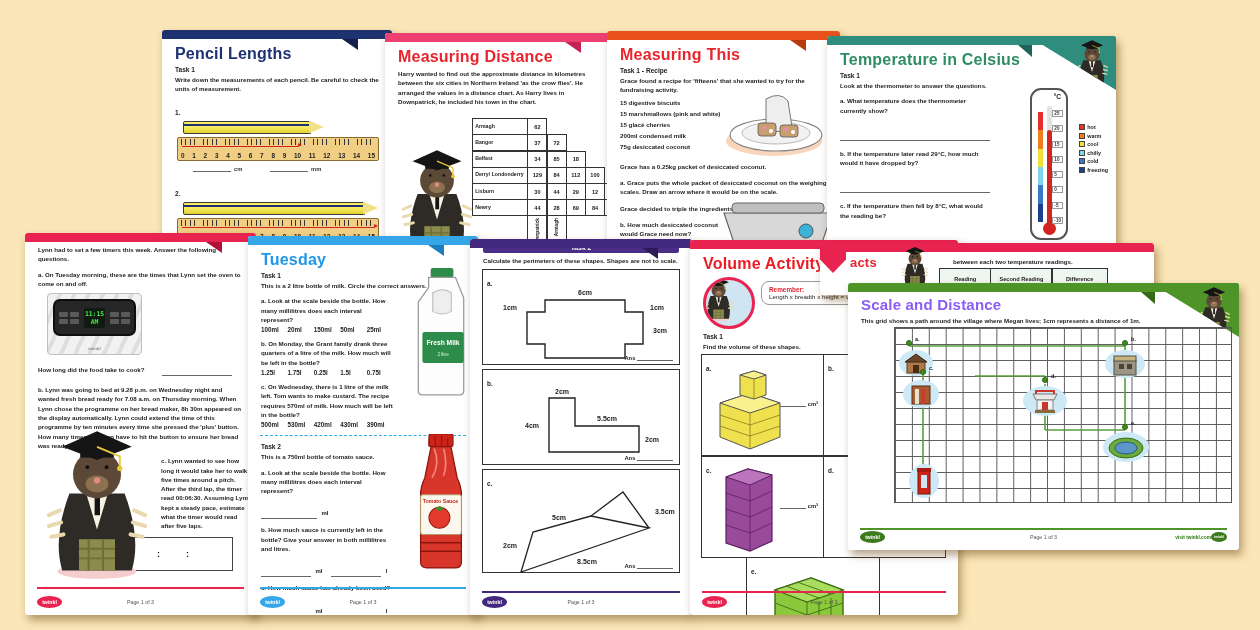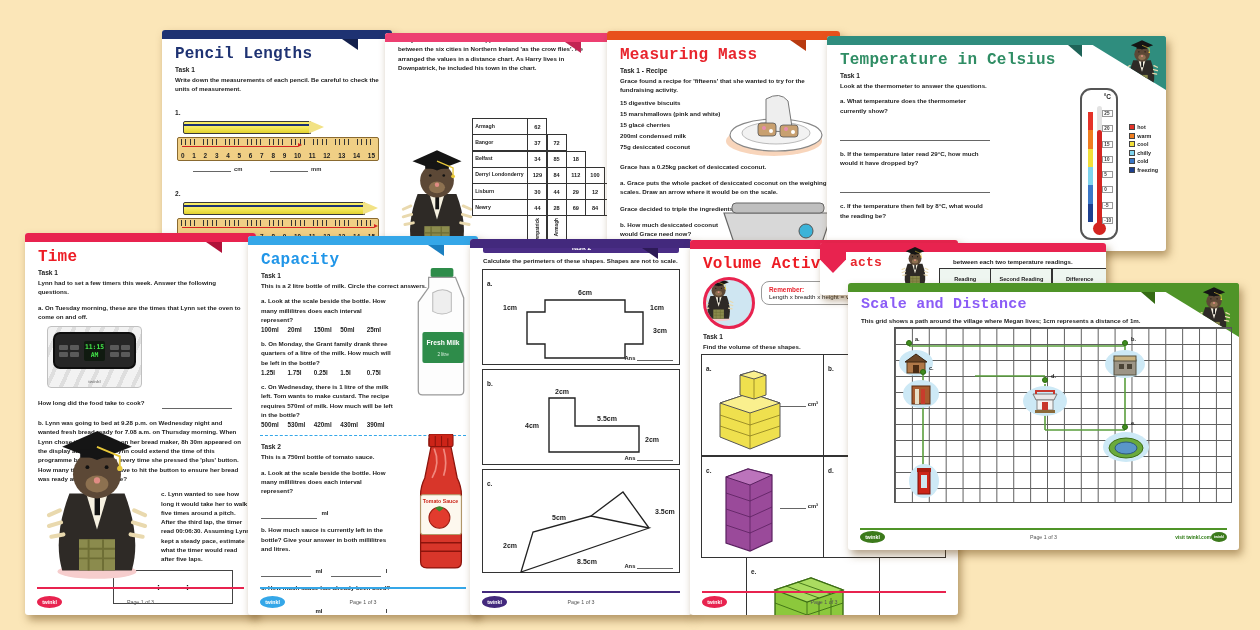--- a/index.html
+++ b/index.html
@@ -4,21 +4,21 @@
 <style>
   *{margin:0;padding:0;box-sizing:border-box}
   html,body{width:1260px;height:630px}
   body{background:#fbe6b8;position:relative;font-family:"Liberation Sans",sans-serif;overflow:hidden;color:#1c1c1c}
   .sheet{position:absolute;background:#fff;border-radius:3px;box-shadow:3px 5px 9px rgba(105,70,20,.5);overflow:hidden}
   .band{position:absolute;top:0;left:0;right:0;height:9px;background:var(--c)}
   .fold{position:absolute;top:9px;right:34px;width:16px;height:11px;background:var(--cd);clip-path:polygon(0 0,100% 0,100% 100%)}
   .corner{position:absolute;top:0;right:0;width:88px;height:54px;background:var(--c);clip-path:polygon(0 0,100% 0,100% 100%)}
   .corner-fold{position:absolute;top:9px;right:84px;width:14px;height:12px;background:var(--cd);clip-path:polygon(0 0,100% 0,100% 100%)}
   .corner svg{position:absolute;top:2px;right:4px}
-  .ttl{font-family:Liberation Mono, monospace;font-weight:bold;font-size:16px;margin:15px 13px 3px;letter-spacing:.2px}
+  .ttl{font-family:Liberation Sans, sans-serif;font-weight:bold;font-size:16px;margin:15px 13px 3px;letter-spacing:.2px}
   .task{font-size:6.6px;font-weight:bold;margin:3px 13px 1px}
   .body{font-size:6.2px;line-height:1.5;margin:2px 13px;color:#222}
   .q{font-size:6.2px;line-height:1.5;margin:6px 13px 2px;font-weight:bold;color:#222}
   .aline{display:inline-block;border-bottom:.8px solid #666;height:7px;vertical-align:bottom}
   .foot{position:absolute;bottom:7px;left:12px;right:12px;display:flex;align-items:center;font-size:5.3px;color:#555}
   .foot .pg{position:absolute;left:0;right:0;text-align:center}
   .rule{position:absolute;left:12px;right:12px;bottom:26px;height:1.6px}
   .logo{width:25px;height:12px;border-radius:50%;color:#fff;font-size:5.2px;font-weight:bold;display:flex;align-items:center;justify-content:center;z-index:2}
   .site{margin-left:auto;z-index:2;font-size:4.8px;font-weight:bold;color:#2c7a12;display:flex;align-items:center;gap:2px}
   
@@ -218,20 +218,21 @@
           <span>14</span>
           <span>15</span>
         </div>
     </div>
   </div>
 </section>
 
 <section class="sheet" style="--c:#ed3f71;--cd:#c22553;left:385px;top:33px;width:230px;height:549px;z-index:2">
   <div class="band"></div>
   <div class="fold"></div>
+  <h1 class="ttl" style="color:#e8252d">Measuring Distance</h1>
   <p class="body" style="font-weight:bold">Harry wanted to find out the approximate distance in kilometres between the six cities in Northern Ireland 'as the crow flies'. He arranged the values in a distance chart. As Harry lives in Downpatrick, he included his town in the chart.</p>
   <svg width="76" height="122" viewBox="0 0 90 130" style="position:absolute;left:14px;top:106px">
       <use href="#moleSym"></use>
     </svg>
   <div id="dtable" style="position:absolute;left:88px;top:86px">
       <div class="dtr">
         <div class="dtl">Armagh</div>
         <div class="dtc">62</div>
       </div>
       <div class="dtr">
@@ -276,21 +277,21 @@
         <div class="dtc rot">
           <span>Armagh</span>
         </div>
       </div>
     </div>
 </section>
 
 <section class="sheet" style="--c:#e8511c;--cd:#b83a10;left:607px;top:31px;width:233px;height:551px;z-index:3">
   <div class="band"></div>
   <div class="fold"></div>
-  <h1 class="ttl" style="color:#e8252d">Measuring Mass</h1>
+  <h1 class="ttl" style="color:#e8252d">Measuring This</h1>
   <div class="task">Task 1 - Recipe</div>
   <p class="body" style="font-weight:bold">Grace found a recipe for 'fifteens' that she wanted to try for the fundraising activity.</p>
   <div class="ing" style="width:128px">
       <div>15 digestive biscuits</div>
       <div>15 marshmallows (pink and white)</div>
       <div>15 glacé cherries</div>
       <div>200ml condensed milk</div>
       <div>75g desiccated coconut</div>
     </div>
   <svg width="108" height="66" viewBox="0 0 108 66" style="position:absolute;right:8px;top:62px">
@@ -309,21 +310,21 @@
   <p class="q">a.  Grace puts the whole packet of desiccated coconut on the weighing scales. Draw an arrow where it would be on the scale.</p>
   <p class="body" style="font-weight:bold;margin-top:8px">Grace decided to triple the ingredients to make a bigger quantity.</p>
   <p class="q" style="width:110px">b.  How much desiccated coconut would Grace need now?</p>
   <svg width="120" height="46" viewBox="0 0 120 46" style="position:absolute;right:2px;top:168px">
     <path d="M6,14 L114,14 L104,44 L16,44 Z" fill="#d8d8d8" stroke="#666" stroke-width="1.2"></path>
     <rect x="14" y="4" width="92" height="10" rx="4" fill="#bfbfbf" stroke="#666" stroke-width="1"></rect>
     <circle cx="88" cy="32" r="7" fill="#3bb3d8" stroke="#555" stroke-width="1"></circle>
   </svg>
 </section>
 
-<section class="sheet" style="--c:#2f8d7e;--cd:#1e6458;left:827px;top:36px;width:339px;height:215px;z-index:4">
+<section class="sheet" style="--c:#2f8d7e;--cd:#1e6458;left:827px;top:36px;width:289px;height:215px;z-index:4">
   <div class="band"></div>
   <div class="corner">
     <svg width="40" height="50" viewBox="0 0 90 130">
         <use href="#moleSym"></use>
       </svg>
   </div>
   <div class="corner-fold"></div>
   <h1 class="ttl" style="color:#2f8d64">Temperature in Celsius</h1>
   <div class="task">Task 1</div>
   <p class="body" style="font-weight:bold">Look at the thermometer to answer the questions.</p>
@@ -384,21 +385,20 @@
       <div class="lg">
         <span class="sw" style="background: rgb(29, 63, 143);"></span>
         <span>freezing</span>
       </div>
     </div>
 </section>
 
 <section class="sheet" style="--c:#e8234f;--cd:#b0123a;left:25px;top:233px;width:231px;height:382px;z-index:6">
   <div class="band"></div>
   <div class="fold"></div>
-  <h1 class="ttl" style="color:#ed1c24">Time</h1>
   <div class="task">Task 1</div>
   <p class="body" style="font-weight:bold">Lynn had to set a few timers this week. Answer the following questions.</p>
   <p class="q">a.  On Tuesday morning, these are the times that Lynn set the oven to come on and off.</p>
   <div style="display:flex;gap:14px;margin:5px 13px 3px 22px">
     <div class="oven">
       <div class="panel">
         <div class="btns">
             <i></i>
             <i></i>
             <i></i>
@@ -430,21 +430,21 @@
   <div class="rule" style="background:#e8234f"></div>
   <div class="foot">
     <div class="logo" style="background:#e8234f">twinkl</div>
     <span class="pg">Page 1 of 3</span>
   </div>
 </path></section>
 
 <section class="sheet" style="--c:#35a7e8;--cd:#1b7fc0;left:248px;top:236px;width:230px;height:379px;z-index:7">
   <div class="band"></div>
   <div class="fold"></div>
-  <h1 class="ttl" style="color:#2196e8">Capacity</h1>
+  <h1 class="ttl" style="color:#2196e8">Tuesday</h1>
   <div class="task">Task 1</div>
   <p class="body" style="font-weight:bold">This is a 2 litre bottle of milk. Circle the correct answers.</p>
   <div style="width:158px">
     <p class="q">a.  Look at the scale beside the bottle. How many millilitres does each interval represent?</p>
     <div class="opts">
         <span>100ml</span>
         <span>20ml</span>
         <span>150ml</span>
         <span>50ml</span>
         <span>25ml</span>
@@ -618,21 +618,21 @@
       <path d="M46,42 L46,82 M14,43 L46,55 L82,43 M14,56 L46,68 L82,56 M25,26 L58,38 M36,22 L70,34 M58,42 L58,78 M70,38 L70,73" stroke="#3c6e14" stroke-width=".9" fill="none"></path>
     </svg>
   </div>
   <div class="rule" style="background:#e8234f;bottom:22px"></div>
   <div class="foot">
     <div class="logo" style="background:#e8234f">twinkl</div>
     <span class="pg">Page 1 of 3</span>
   </div>
 </section>
 
-<section class="sheet" style="--c:#e8234f;--cd:#b0123a;left:820px;top:243px;width:286px;height:52px;z-index:10">
+<section class="sheet" style="--c:#e8234f;--cd:#b0123a;left:820px;top:243px;width:334px;height:52px;z-index:10">
   <div class="band"></div>
   <div class="ribbon"></div>
   <h1 class="ttl" style="color:#e8252d;font-size:13px;margin:12px 0 0 30px;display:inline-block">acts</h1>
   <svg width="30" height="42" viewBox="0 0 90 130" style="position:absolute;left:80px;top:2px">
       <use href="#moleSym"></use>
     </svg>
   <p class="body" style="position:absolute;left:120px;top:12px;font-weight:bold">between each two temperature readings.</p>
   <div style="position:absolute;left:120px;top:26px;display:flex">
     <div class="dtc" style="width:52px;min-height:22px;background:#eef6f0">Reading</div>
     <div class="dtc" style="width:62px;min-height:22px;background:#eef6f0">Second Reading</div>

